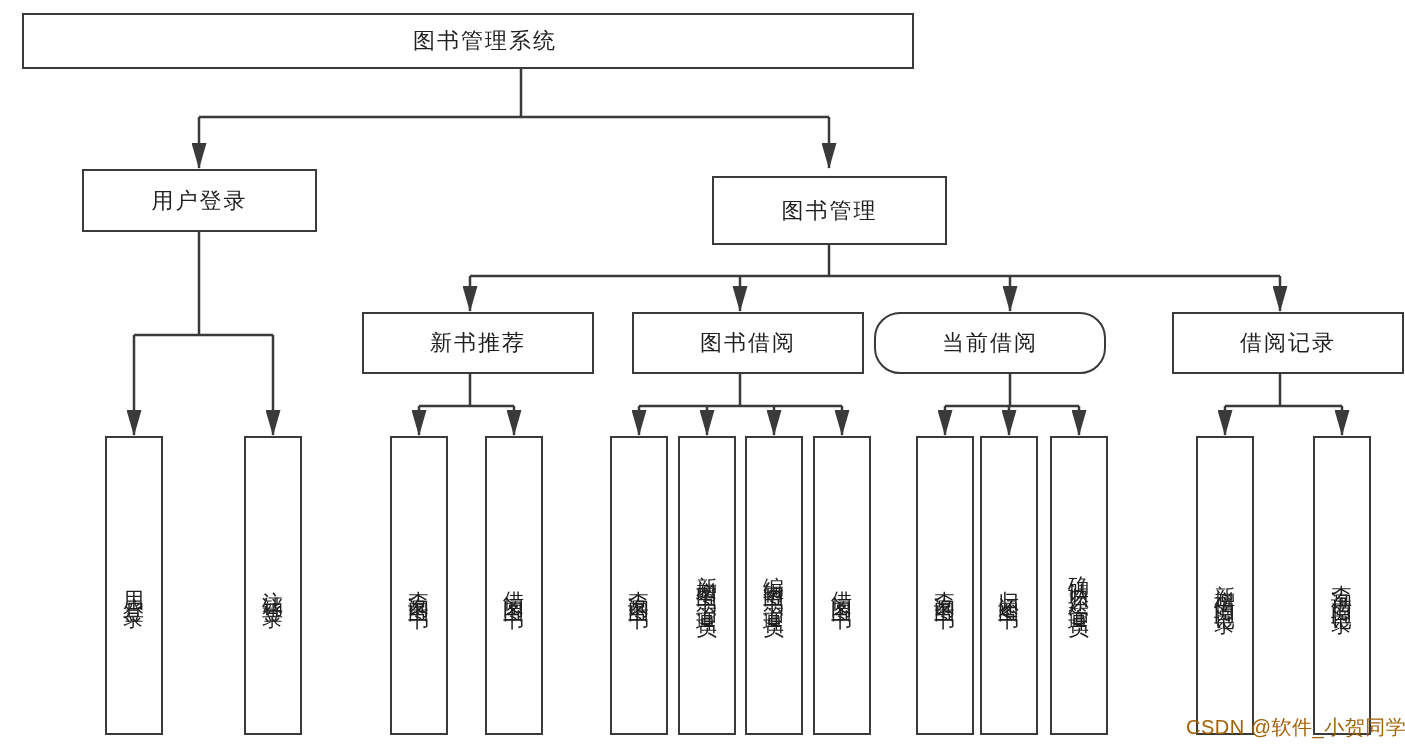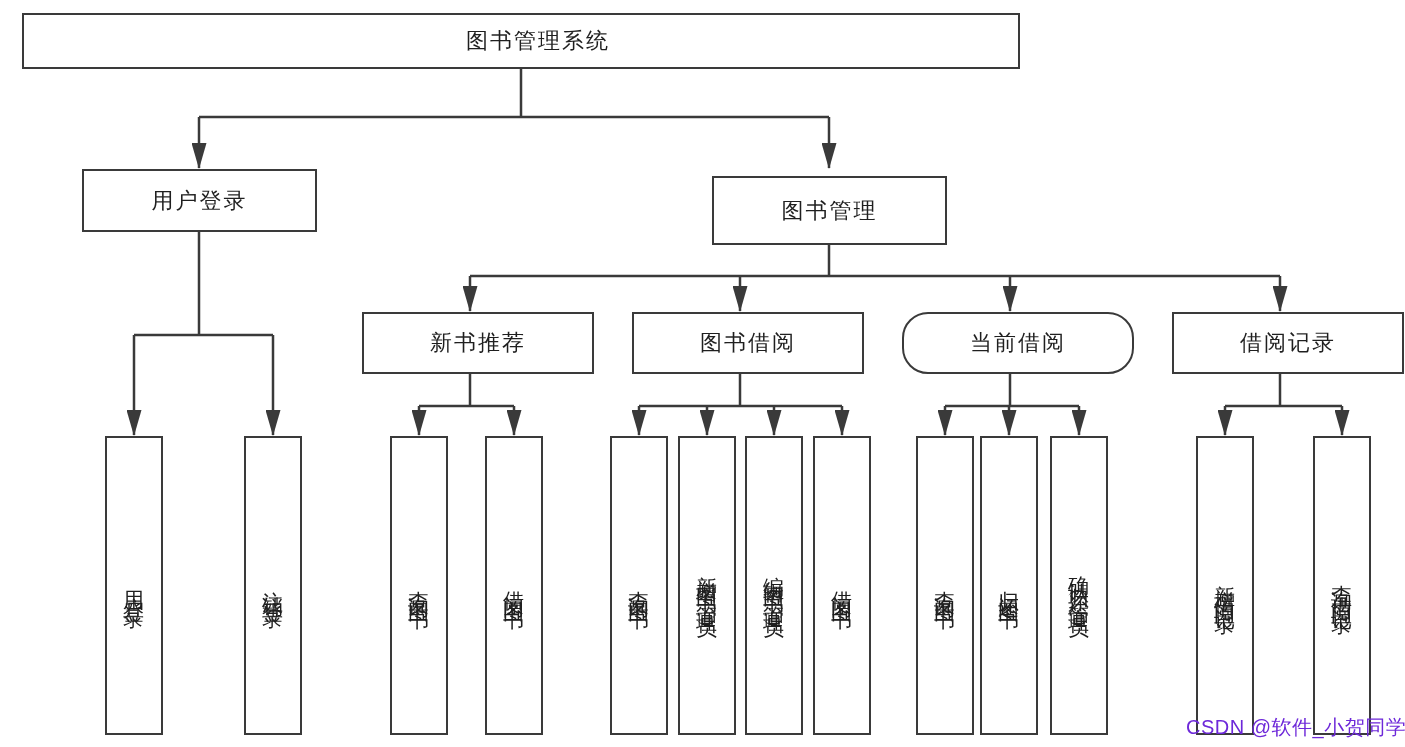--- a/index.html
+++ b/index.html
@@ -13,40 +13,40 @@
     position:absolute;box-sizing:border-box;background:#ffffff;
     border:2.5px solid #3a3a3a;display:flex;align-items:center;justify-content:center;
     color:#1f1f1f;font-size:22px;letter-spacing:2px;z-index:1;line-height:1;
   }
   .vnode{
     writing-mode:vertical-rl;text-orientation:mixed;letter-spacing:6px;
     font-size:21px;
   }
   .vnode span{display:block;}
   
-  .n-root{left:22px;top:13px;width:998px;height:56px;padding-left:34px;}
+  .n-root{left:22px;top:13px;width:892px;height:56px;padding-left:34px;}
   
   .n-login{left:82px;top:169px;width:235px;height:63px;}
   .n-mgmt{left:712px;top:151px;width:235px;height:69px;margin-top:25px;}
   
   .n-l3{top:312px;width:232px;height:62px;}
   .n-newrec{left:362px;}
   .n-borrow{left:632px;}
-  .n-current{left:902px;border-radius:26px;}
+  .n-current{left:874px;border-radius:26px;}
   .n-records{left:1172px;font-family:Liberation Serif, serif;}
   
   .leaf{top:436px;width:58px;height:299px;}
   .lf-1{left:105px;}  .lf-2{left:244px;}
   .lf-3{left:390px;}  .lf-4{left:485px;}
   .lf-5{left:610px;}  .lf-6{left:678px;}  .lf-7{left:745px;}  .lf-8{left:813px;}
   .lf-9{left:916px;}  .lf-10{left:980px;} .lf-11{left:1050px;}
   .lf-12{left:1196px;}.lf-13{left:1313px;}
   .watermark{
     position:absolute;left:1186px;top:714px;z-index:3;
-    color:#6d28d9;font-size:20px;letter-spacing:0.5px;white-space:nowrap;
+    color:#a16207;font-size:20px;letter-spacing:0.5px;white-space:nowrap;
   }
 </style>
 </head>
 <body>
 
 <div id="stage">
 
   <svg id="connectors" width="1405" height="747" viewBox="0 0 1405 747">
     <defs>
       <marker id="arrow" viewBox="0 0 26 15" refX="25" refY="7.5" markerWidth="26" markerHeight="15" orient="auto" markerUnits="userSpaceOnUse">

